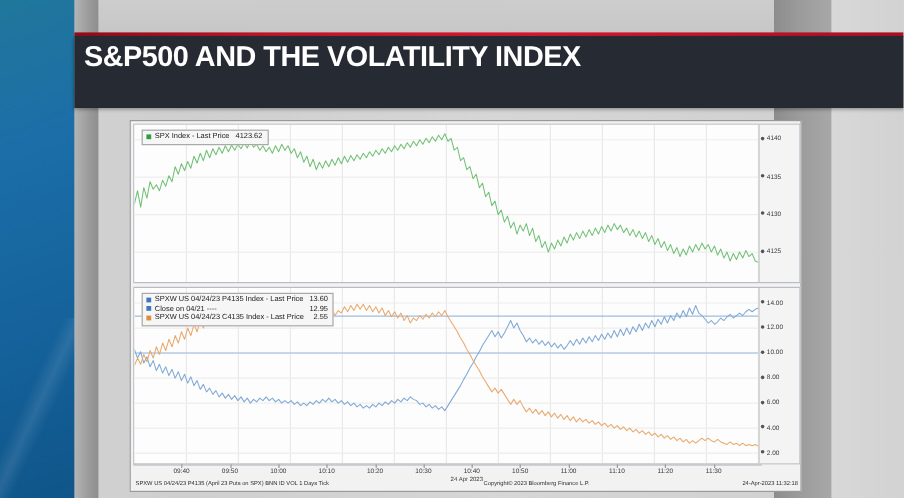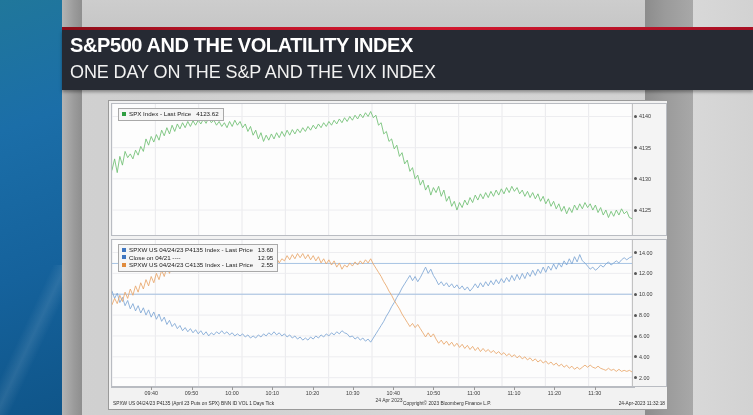--- a/index.html
+++ b/index.html
@@ -47,21 +47,21 @@
     position:absolute;left:62px;top:30px;width:691px;height:60px;
     background:#262a33;
     box-shadow:0 2px 3px rgba(0,0,0,.35);
   }
   .banner-rule{
     position:absolute;left:62px;top:27px;width:691px;height:4px;
     background:linear-gradient(90deg,#8d0d18 0%,#c0152a 25%,#d4182f 55%,#a81024 100%);
   }
   .banner-headline{
     position:absolute;left:70px;top:34px;
-    color:#ffffff;font-size:20px;font-weight:bold;letter-spacing:-0.4px;
+    color:#ffffff;font-size:24px;font-weight:bold;letter-spacing:-0.4px;
     white-space:nowrap;
     font-family:"Liberation Sans",sans-serif;
   }
   .banner-sub{
     position:absolute;left:70px;top:62px;
     color:#f2f2f2;font-size:18px;font-weight:normal;letter-spacing:-0.1px;
     white-space:nowrap;
   }
 
   
@@ -147,21 +147,20 @@
   <div class="bg-gray"></div>
   <div class="bg-top-light"></div>
   <div class="bg-graybar-r"></div>
   <div class="bg-right-light"></div>
   <div class="bg-graybar"></div>
   <div class="bg-blue"></div>
 
   <div class="banner-rule"></div>
   <div class="banner"></div>
   <div class="banner-headline">S&amp;P500 AND THE VOLATILITY INDEX</div>
-  <div class="banner-sub">ONE DAY ON THE S&amp;P AND THE VIX INDEX</div>
 
   <div class="terminal">
 
     <div class="panel panel-top">
       <div class="plotbox">
         <svg id="svg-spx" viewBox="0 0 520 131" preserveAspectRatio="none">
             <line x1="0" y1="0" x2="0" y2="131" stroke="#e9e9ec" stroke-width="1"></line>
             <line x1="43.333333333333336" y1="0" x2="43.333333333333336" y2="131" stroke="#e9e9ec" stroke-width="1"></line>
             <line x1="86.66666666666667" y1="0" x2="86.66666666666667" y2="131" stroke="#e9e9ec" stroke-width="1"></line>
             <line x1="130" y1="0" x2="130" y2="131" stroke="#e9e9ec" stroke-width="1"></line>

